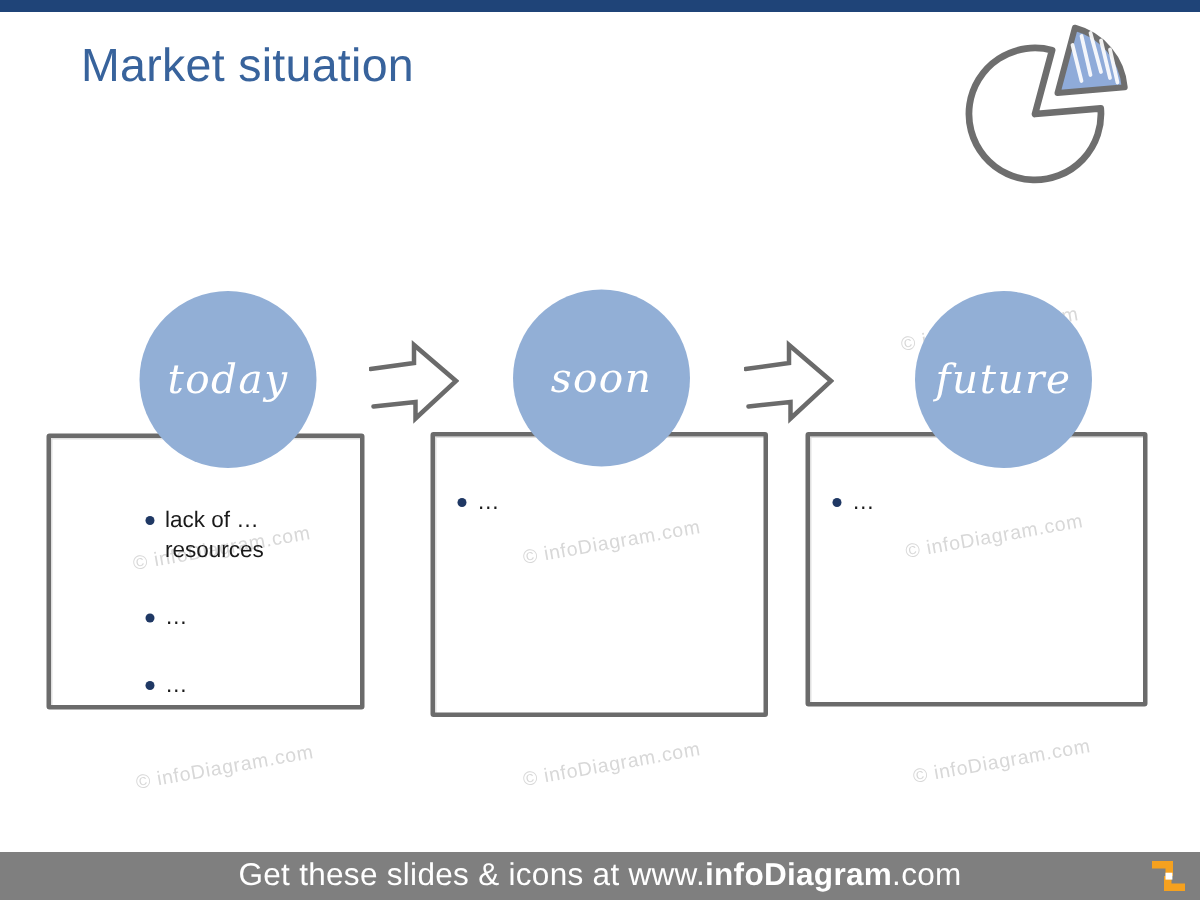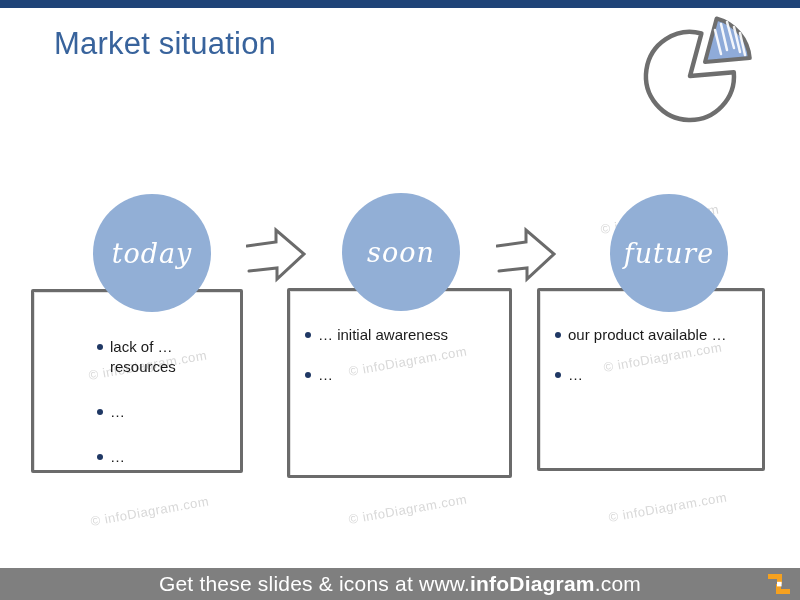--- a/index.html
+++ b/index.html
@@ -111,27 +111,25 @@
 
   <div class="box b1">
     <ul>
       <li><span>lack of … resources</span></li>
       <li><span>…</span></li>
       <li><span>…</span></li>
     </ul>
   </div>
   <div class="box b2">
     <ul>
-      <li><span>… initial awareness</span></li>
       <li><span>…</span></li>
     </ul>
   </div>
   <div class="box b3">
     <ul>
-      <li><span>our product available …</span></li>
       <li><span>…</span></li>
     </ul>
   </div>
 
   <div class="footer">
     <div class="txt"><span>Get these slides &amp; icons at www.</span><span class="brand">infoDiagram</span><span>.com</span></div>
   </div>
 
   <svg class="logo" width="30" height="28" viewBox="0 0 30 28">
     <path d="M4 4 H18 V14 H13 V9 H4 Z" fill="#f5a11f"></path>

